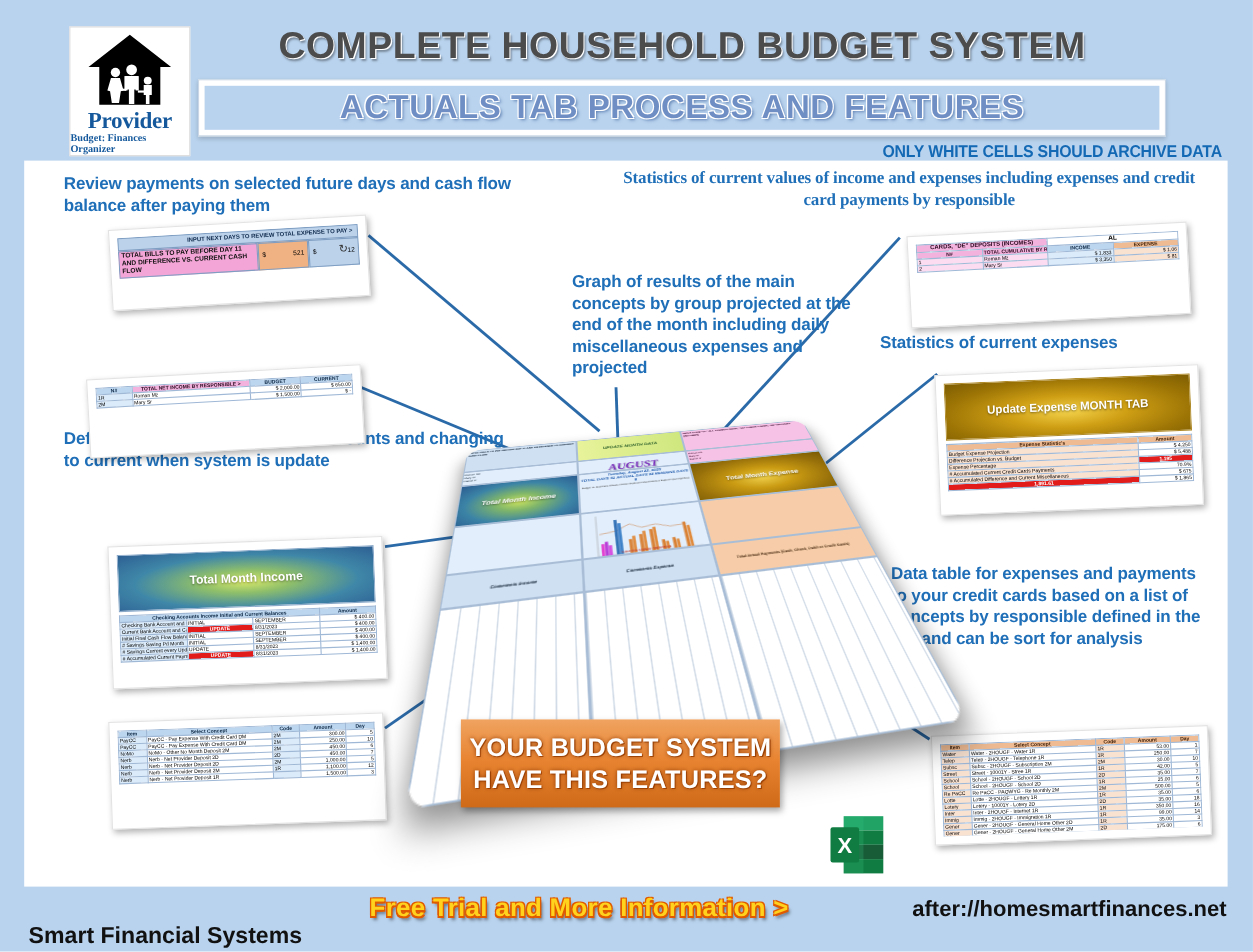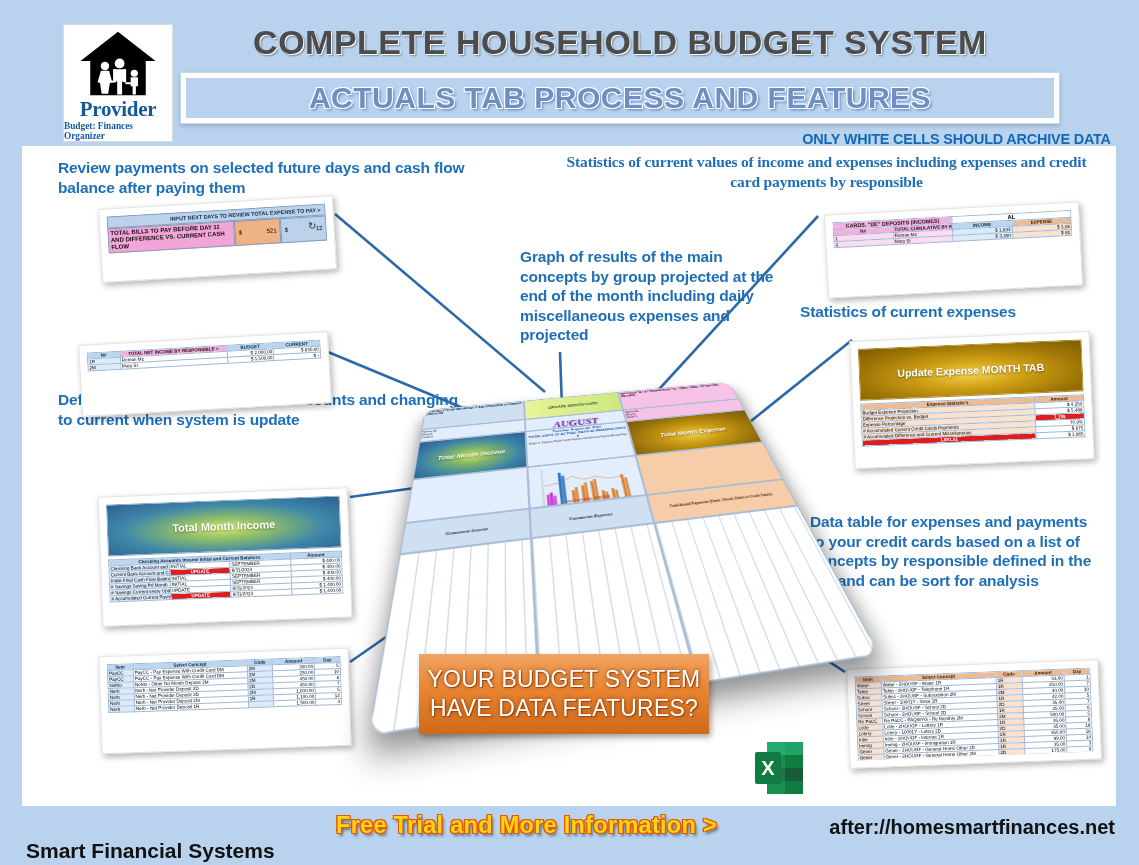--- a/index.html
+++ b/index.html
@@ -201,21 +201,21 @@
 
   
   .orange-banner{
     position:absolute; left:419px; top:654px; width:290px; height:80px;
     background:linear-gradient(180deg,#f0a360 0%,#e78330 48%,#cf6a18 100%);
     box-shadow:2px 3px 6px rgba(0,0,0,.35);
     display:flex; flex-direction:column; align-items:center; justify-content:center;
     gap:2px;
   }
   .ob-line{
-    font-weight:normal; font-size:23px; color:#ffffff; letter-spacing:0.2px;
+    font-weight:bold; font-size:23px; color:#ffffff; letter-spacing:0.2px;
     text-shadow:0 0 4px rgba(140,55,0,.95), 1px 1px 0 rgba(150,60,0,.8);
   }
 
   
   .excel{ position:absolute; left:753px; top:740px; width:52px; height:56px; }
 
   
   .footer-brand{
     position:absolute; left:26px; top:814px;
     font-weight:bold; font-size:21px; color:#111111;margin-top:25px;
@@ -719,21 +719,21 @@
         <div class="cellpanel p-white">
           <div class="mini-grid-lines"></div>
             <div class="mini-grid-cols"></div>
         </div>
       </div>
     </div>
   </div>
 
   <div class="orange-banner">
     <div class="ob-line">YOUR BUDGET SYSTEM</div>
-    <div class="ob-line">HAVE DATA FEATURES?</div>
+    <div class="ob-line">HAVE THIS FEATURES?</div>
   </div>
 
   <svg class="excel" viewBox="0 0 52 56">
     <rect x="14" y="2" width="36" height="13" fill="#21a366"></rect>
     <rect x="14" y="15" width="36" height="13" fill="#107c41"></rect>
     <rect x="14" y="28" width="36" height="13" fill="#185c37"></rect>
     <rect x="14" y="41" width="36" height="13" fill="#107c41"></rect>
     <rect x="14" y="2" width="18" height="52" fill="#33c481" opacity="0.25"></rect>
     <rect x="2" y="12" width="26" height="32" rx="2" fill="#107c41"></rect>
     <text x="15" y="35" font-family="'Liberation Sans',sans-serif" font-size="20" font-weight="bold" fill="#ffffff" text-anchor="middle">X</text>

